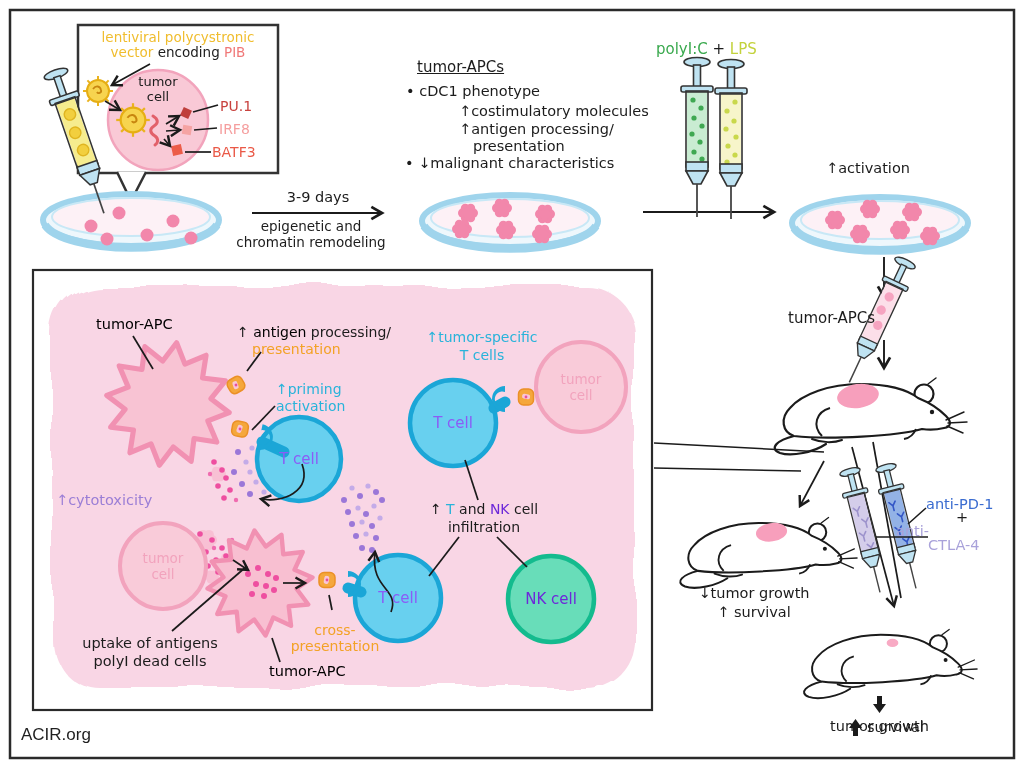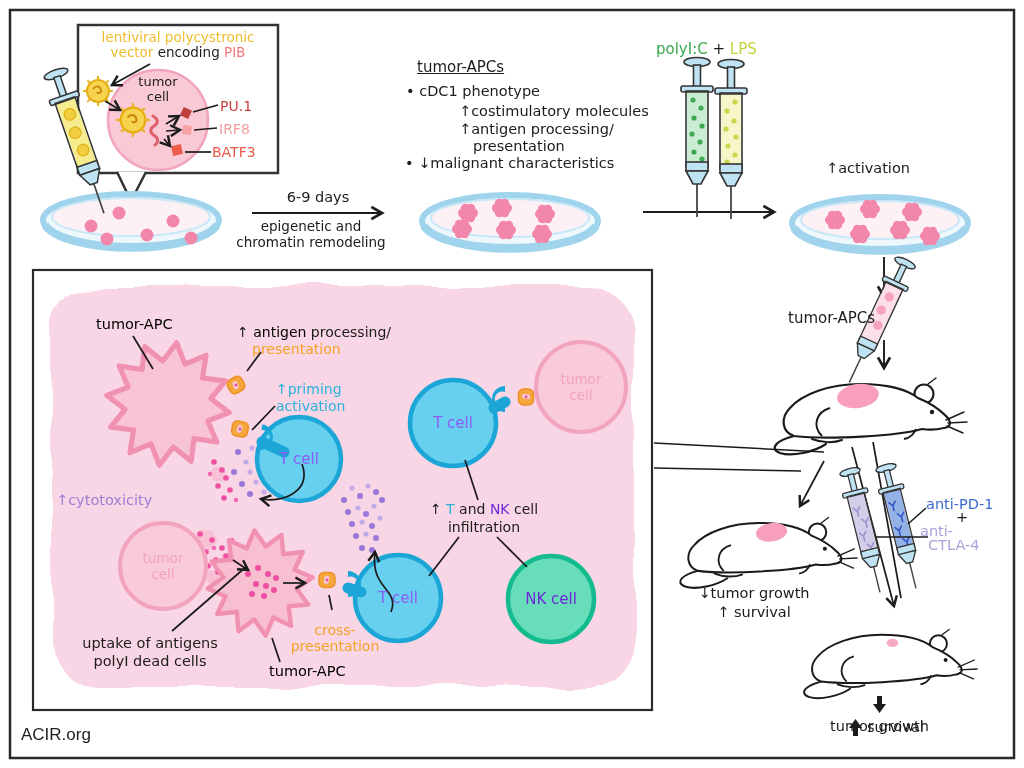--- a/index.html
+++ b/index.html
@@ -400,21 +400,21 @@
 <div class="txt ctr" style="left:86px;top:44px;width:184px;font-size:13.5px;">
   <span class="c-yellow">vector</span><span class="c-black"> encoding </span><span class="c-pib">PIB</span>
 </div>
 <div class="txt ctr" style="left:128px;top:74px;width:60px;font-size:13px;line-height:15px;">
   <span>tumor</span><br><span>cell</span>
 </div>
 <div class="txt c-pu1" style="left:220px;top:98px;">PU.1</div>
 <div class="txt c-irf8" style="left:219px;top:121px;">IRF8</div>
 <div class="txt c-batf3" style="left:212px;top:144px;">BATF3</div>
 
-<div class="txt ctr" style="left:256px;top:189px;width:124px;font-size:14.5px;">6-9 days</div>
+<div class="txt ctr" style="left:256px;top:189px;width:124px;font-size:14.5px;">3-9 days</div>
 <div class="txt ctr" style="left:232px;top:219px;width:158px;font-size:13.5px;line-height:15.5px;">
   <span>epigenetic and</span><br><span>chromatin remodeling</span>
 </div>
 
 <div class="txt underline" style="left:417px;top:59px;font-size:15px;">tumor-APCs</div>
 <div class="txt" style="left:406px;top:83px;font-size:14.5px;">• cDC1 phenotype</div>
 <div class="txt" style="left:459px;top:103px;font-size:14.5px;">↑costimulatory molecules</div>
 <div class="txt" style="left:459px;top:121px;font-size:14.5px;">↑antigen processing/</div>
 <div class="txt" style="left:473px;top:138px;font-size:14.5px;">presentation</div>
 <div class="txt" style="left:405px;top:155px;font-size:14.5px;">• ↓malignant characteristics</div>
@@ -433,41 +433,44 @@
 </div>
 <div class="txt c-orange" style="left:252px;top:341px;">presentation</div>
 <div class="txt c-cyan" style="left:276px;top:381px;line-height:17px;">
   <span>↑priming</span><br><span>activation</span>
 </div>
 <div class="txt ctr c-tcell" style="left:269px;top:451px;width:60px;font-size:15px;">T cell</div>
 <div class="txt c-purple" style="left:56px;top:492px;font-size:14.5px;">↑cytotoxicity</div>
 <div class="txt ctr c-tumorlab" style="left:133px;top:550px;width:60px;font-size:13.5px;line-height:16px;">
   <span>tumor</span><br><span>cell</span>
 </div>
+<div class="txt ctr c-cyan" style="left:424px;top:329px;width:116px;line-height:17.5px;">
+  <span>↑tumor-specific</span><br><span>T cells</span>
+</div>
 <div class="txt ctr c-tcell" style="left:423px;top:415px;width:60px;font-size:15px;">T cell</div>
 <div class="txt ctr c-tumorlab" style="left:551px;top:371px;width:60px;font-size:13.5px;line-height:16px;">
   <span>tumor</span><br><span>cell</span>
 </div>
 <div class="txt ctr" style="left:424px;top:501px;width:120px;line-height:17.5px;">
   <span class="c-black">↑ </span><span class="c-cyan">T</span><span class="c-black"> and </span><span class="c-nk">NK</span><span class="c-black"> cell</span><br>
   <span class="c-black">infiltration</span>
 </div>
 <div class="txt ctr c-tcell" style="left:368px;top:590px;width:60px;font-size:15px;">T cell</div>
 <div class="txt ctr c-nk" style="left:519px;top:591px;width:64px;font-size:15px;">NK cell</div>
 <div class="txt ctr" style="left:74px;top:634px;width:152px;font-size:14.5px;line-height:18px;">
   <span>uptake of antigens</span><br><span>polyI dead cells</span>
 </div>
 <div class="txt ctr c-orange" style="left:283px;top:622px;width:104px;line-height:16px;">
   <span>cross-</span><br><span>presentation</span>
 </div>
 <div class="txt c-pinklab" style="left:269px;top:663px;font-size:14.5px;">tumor-APC</div>
 
 <div class="txt c-pd1" style="left:926px;top:496px;font-size:14.5px;">anti-PD-1</div>
 <div class="txt" style="left:956px;top:509px;font-size:14.5px;">+</div>
-<div class="txt c-ctla" style="left:920px;top:523px;font-size:14.5px;">anti-</div>
+<div class="txt c-ctla" style="left:896px;top:523px;font-size:14.5px;">anti-</div>
 <div class="txt c-ctla" style="left:928px;top:537px;font-size:14.5px;">CTLA-4</div>
 
 <div class="txt ctr" style="left:682px;top:584px;width:144px;font-size:14.5px;line-height:19px;">
   <span>↓tumor growth</span><br><span>↑ survival</span>
 </div>
 <div class="txt row" style="left:830px;top:696px;font-size:14.5px;flex-direction:column;">
   <svg width="13" height="17" viewBox="0 0 13 17">
         <path d="M4,0 h5 v8 h4 L6.5,17 L0,8 h4 z" fill="#1b1b1b"></path>
       </svg>
   <span>tumor growth</span>

